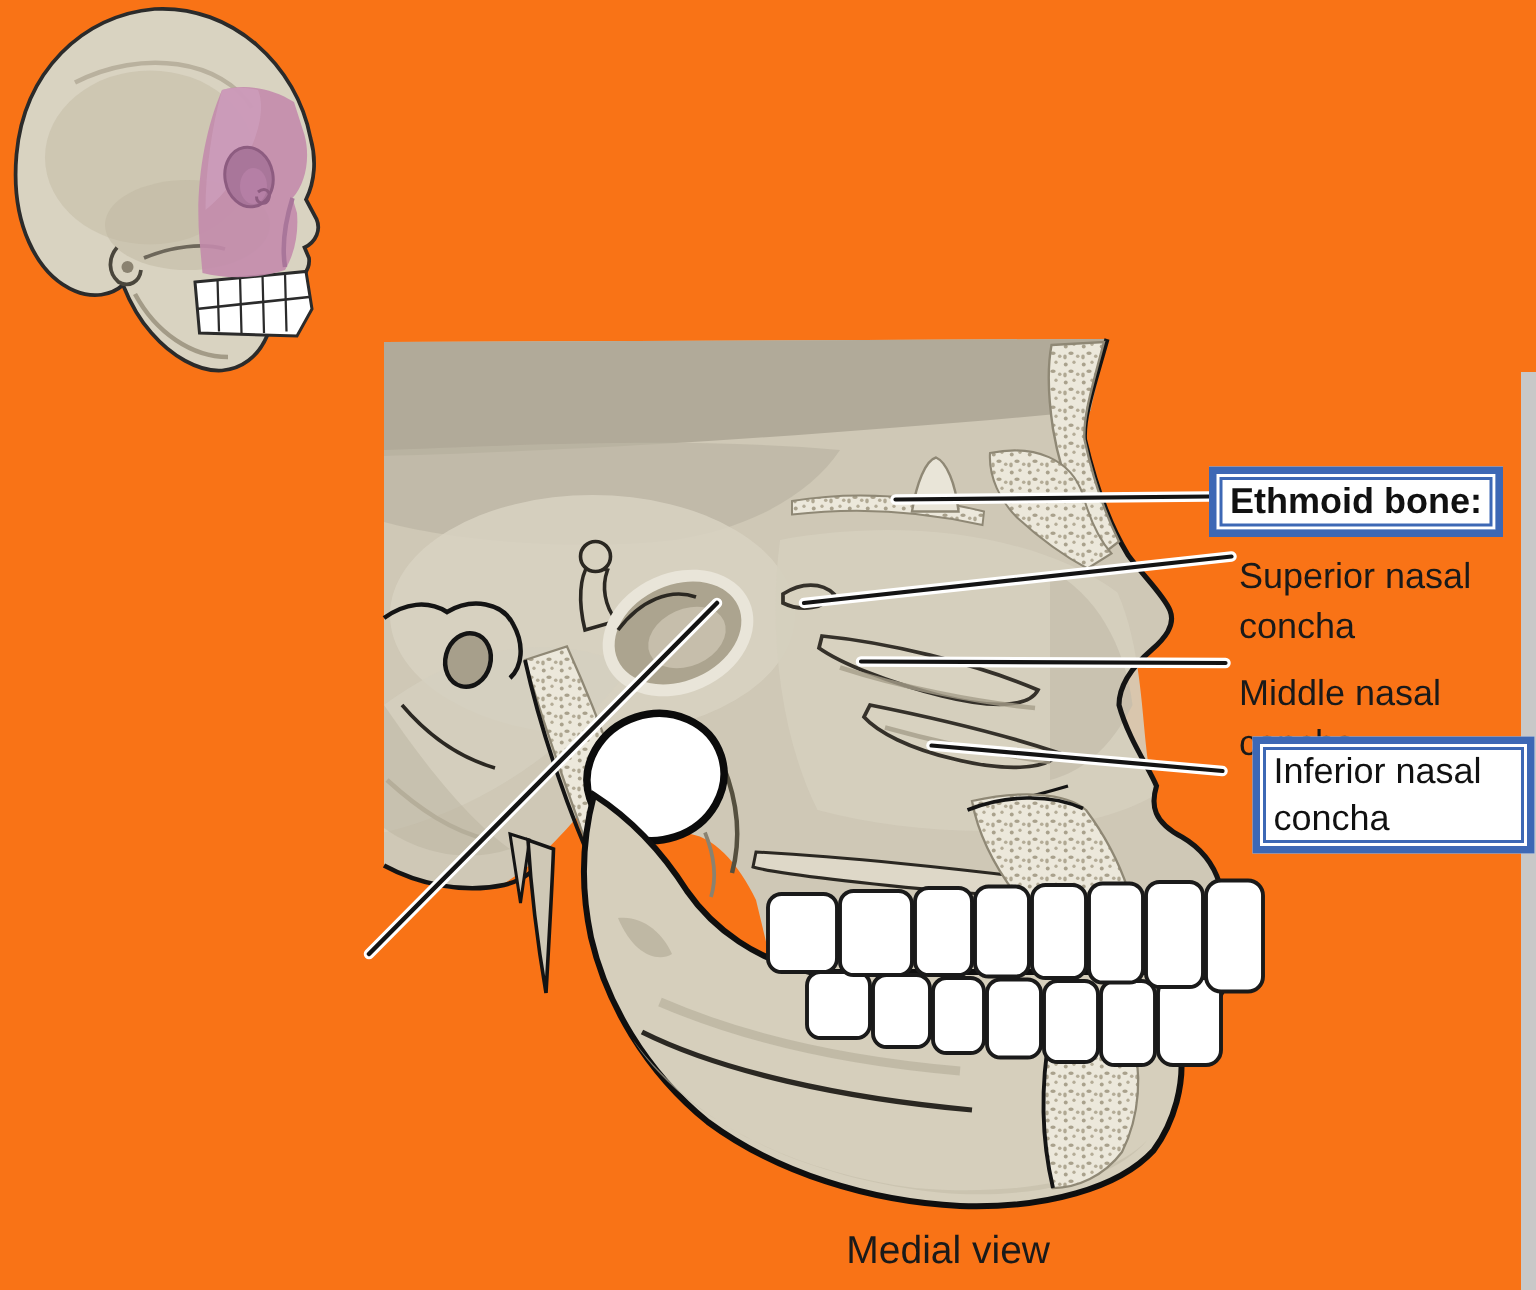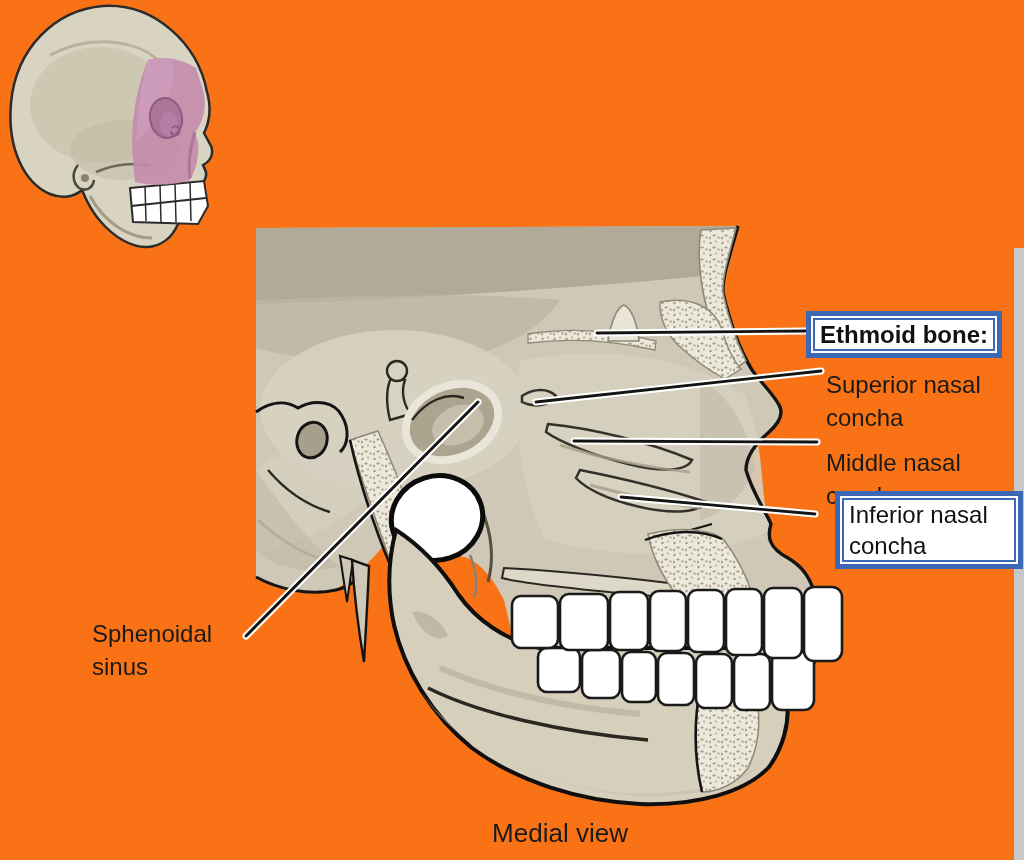--- a/index.html
+++ b/index.html
@@ -207,17 +207,16 @@
   </div>
 
   <div class="lbl" style="left:826px;top:356px;width:186px;margin-top:12px;">Superior nasal concha</div>
 
   <div class="lbl" style="left:826px;top:430px;width:186px;margin-top:16px;">Middle nasal concha</div>
 
   <div class="lbl-box" style="left:835px;top:491px;width:178px;">
     <div class="inner">Inferior nasal concha</div>
   </div>
 
-  <div class="lbl" style="left:92px;top:617px;width:150px;">Sphenoidal sinus</div>
-
-  <div class="caption" style="left:420px;top:818px;width:280px;">Medial view</div>
+
+  <div class="caption" style="left:420px;top:818px;width:280px;text-align:right;">Medial view</div>
 
 </div>
 
 </body></html>

